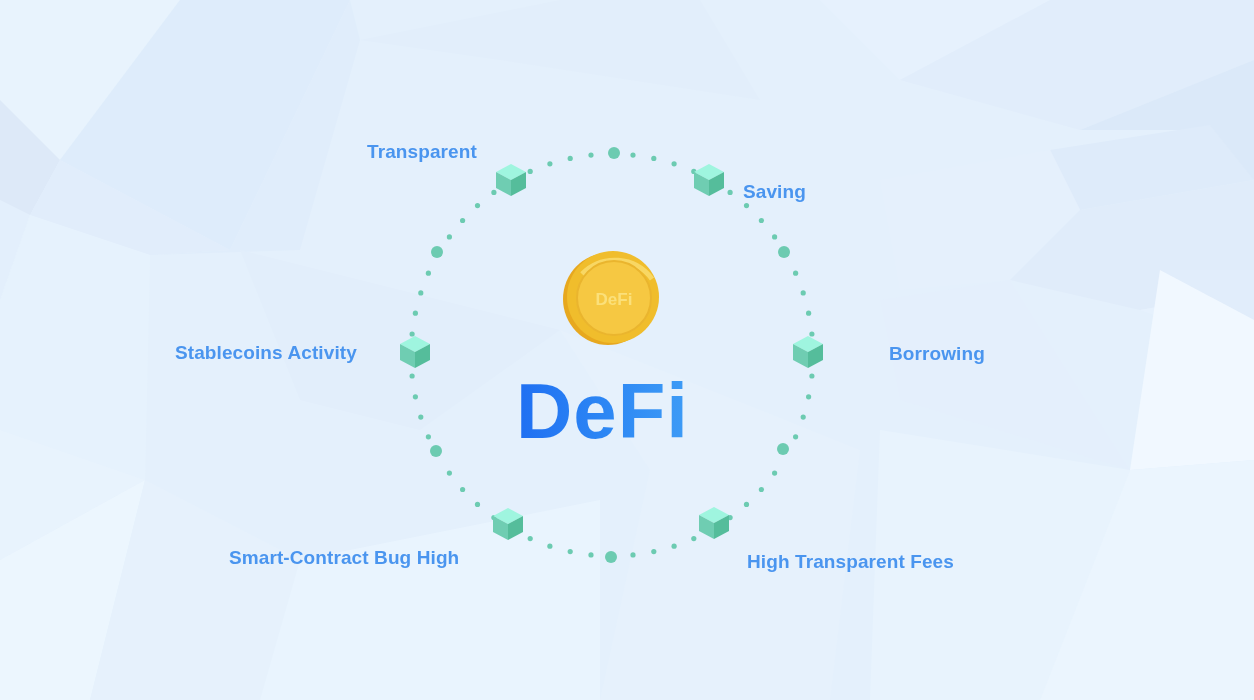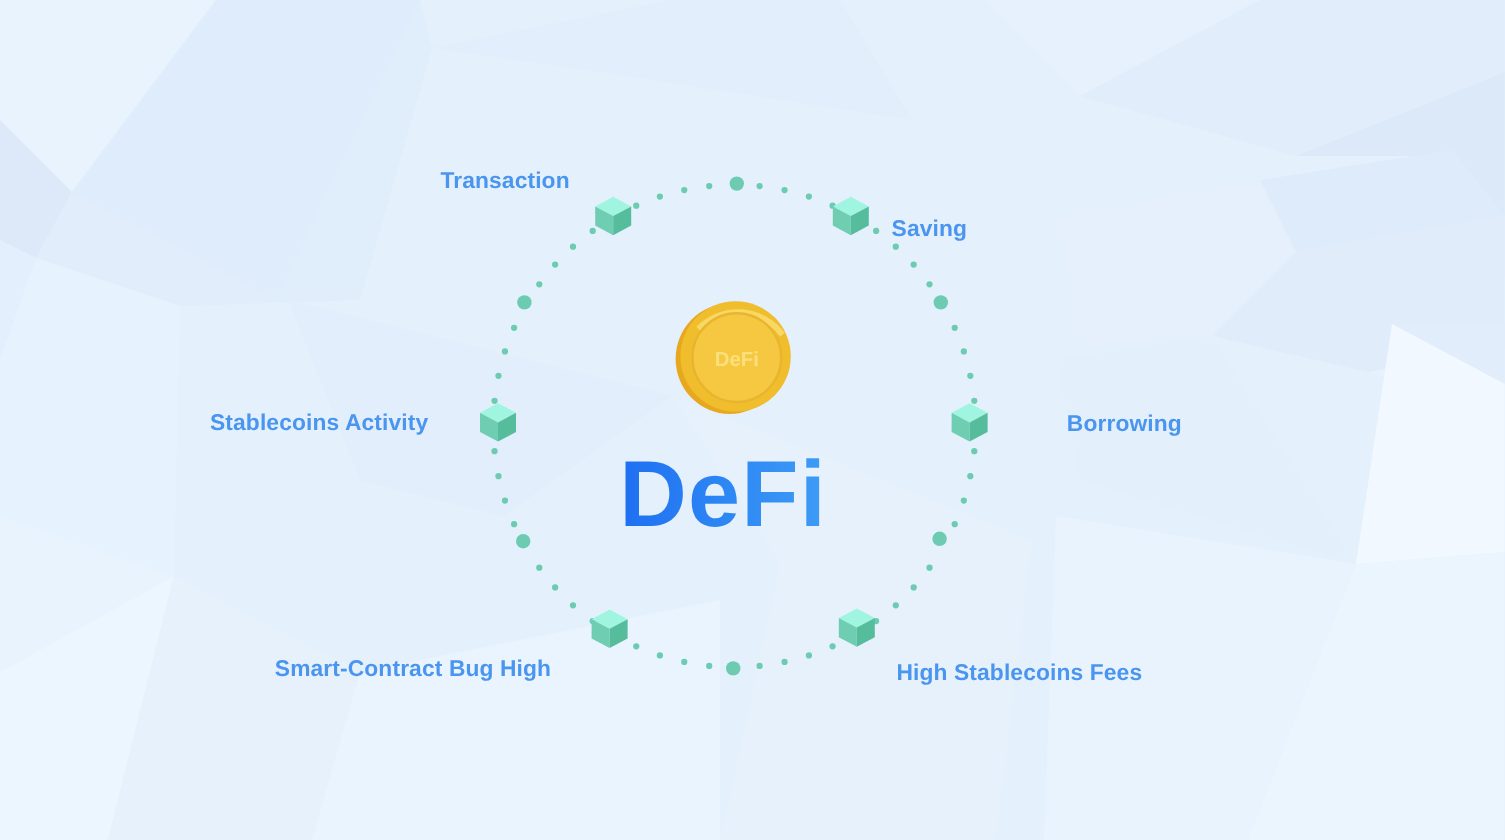--- a/index.html
+++ b/index.html
@@ -154,19 +154,19 @@
     <ellipse cx="46" cy="50" rx="45" ry="46" fill="#e7a81f"></ellipse>
     <circle cx="51" cy="48" r="46" fill="#f0bd2c"></circle>
     <path d="M20 25 A46 46 0 0 1 90 30" stroke="#fbe27a" stroke-width="5" fill="none" opacity="0.7"></path>
     <circle cx="52" cy="49" r="37" fill="#f6c842"></circle>
     <circle cx="52" cy="49" r="37" fill="none" stroke="#eab52e" stroke-width="2"></circle>
     <text x="52" y="56" text-anchor="middle" font-family="Liberation Sans, sans-serif" font-weight="bold" font-size="17" fill="#fbe07a">DeFi</text>
   </svg>
 
   <div class="title">DeFi</div>
 
-  <div class="label" id="label-0" style="left: 367px; top: 141px;">Transaction</div>
+  <div class="label" id="label-0" style="left: 367px; top: 141px;">Transparent</div>
   <div class="label" id="label-1" style="left: 743px; top: 141px; margin-top: 40px;">Saving</div>
   <div class="label" id="label-2" style="left: 175px; top: 342px;">Stablecoins Activity</div>
   <div class="label" id="label-3" style="left: 889px; top: 343px;">Borrowing</div>
   <div class="label" id="label-4" style="left: 229px; top: 547px;">Smart-Contract Bug High</div>
-  <div class="label" id="label-5" style="left: 747px; top: 551px;">High Stablecoins Fees</div>
+  <div class="label" id="label-5" style="left: 747px; top: 551px;">High Transparent Fees</div>
 </div>
 
 </body></html>

